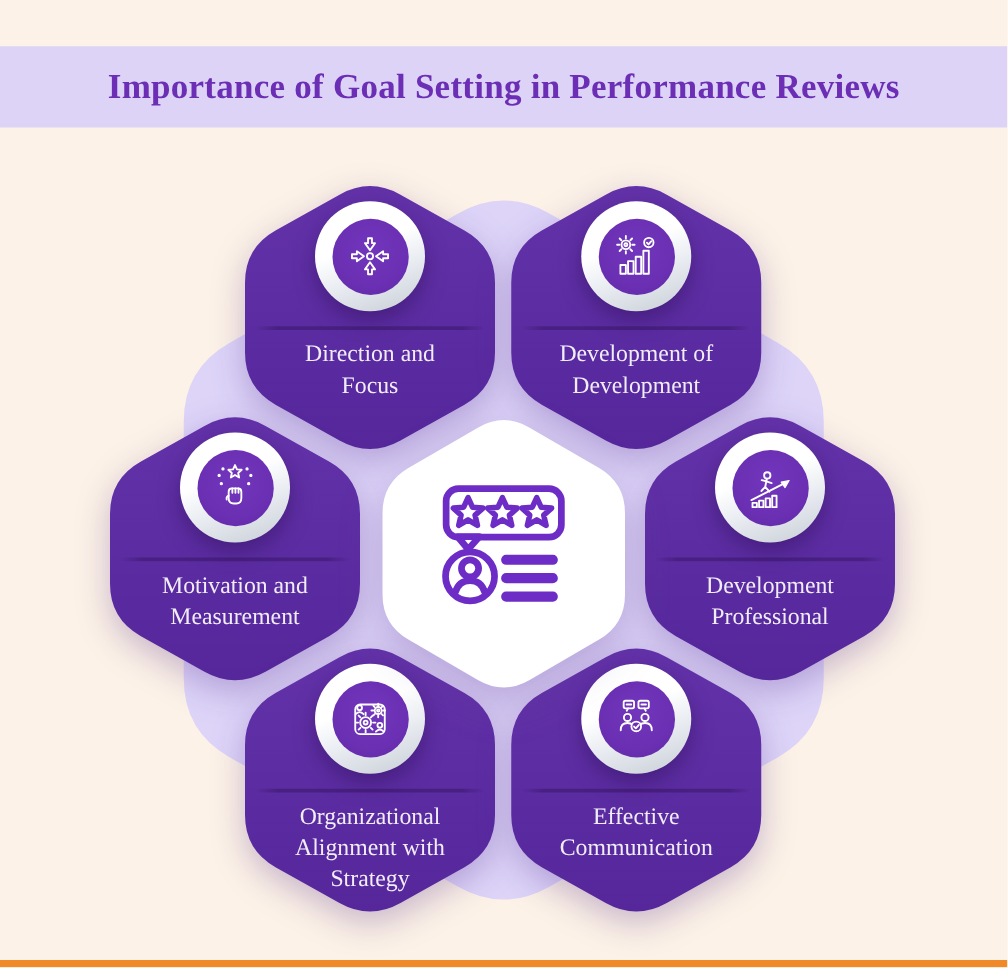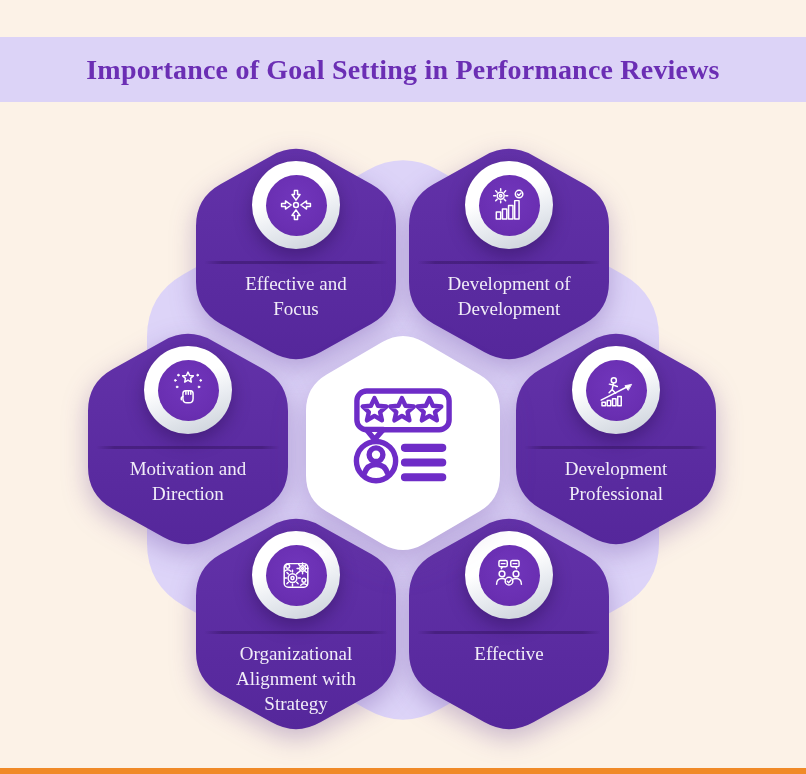--- a/index.html
+++ b/index.html
@@ -107,21 +107,21 @@
           <circle cx="24" cy="24" r="2.8"></circle>
           <path d="M22.2 7.5h3.6V12h2.8L24 18.5 19.4 12h2.8z"></path>
           <path d="M22.2 40.5h3.6V36h2.8L24 29.5 19.4 36h2.8z"></path>
           <path d="M7.5 22.2v3.6H12v2.8L18.5 24 12 19.4v2.8z"></path>
           <path d="M40.5 22.2v3.6H36v2.8L29.5 24 36 19.4v2.8z"></path>
         </svg>
       </div>
     </div>
     <div class="sep"></div>
     <div class="label">
-      <div>Effective and</div>
+      <div>Direction and</div>
       <div>Focus</div>
     </div>
   </div>
 
   <div class="hexwrap purple" style="left:409px;top:142px">
     <svg class="hexsvg" viewBox="0 0 200 224">
         <path class="purple-fill" d="M75.6 13.7 Q100 0 124.4 13.7 L175.6 42.3 Q200 56 200.0 84.0 L200.0 140.0 Q200 168 175.6 181.7 L124.4 210.3 Q100 224 75.6 210.3 L24.4 181.7 Q0 168 0.0 140.0 L0.0 84.0 Q0 56 24.4 42.3 Z"></path>
       </svg>
     <div class="badge">
       <div class="badge-inner">
@@ -161,21 +161,21 @@
           <circle class="fill" cx="11.5" cy="20.5" r="1"></circle>
           <circle class="fill" cx="35" cy="7" r="1"></circle>
           <circle class="fill" cx="38.5" cy="13" r="1"></circle>
           <circle class="fill" cx="36.5" cy="20.5" r="1"></circle>
         </svg>
       </div>
     </div>
     <div class="sep"></div>
     <div class="label">
       <div>Motivation and</div>
-      <div>Direction</div>
+      <div>Measurement</div>
     </div>
   </div>
 
   <div class="hexwrap purple" style="left:516px;top:327px">
     <svg class="hexsvg" viewBox="0 0 200 224">
         <path class="purple-fill" d="M75.6 13.7 Q100 0 124.4 13.7 L175.6 42.3 Q200 56 200.0 84.0 L200.0 140.0 Q200 168 175.6 181.7 L124.4 210.3 Q100 224 75.6 210.3 L24.4 181.7 Q0 168 0.0 140.0 L0.0 84.0 Q0 56 24.4 42.3 Z"></path>
       </svg>
     <div class="badge">
       <div class="badge-inner">
         <svg class="icon" viewBox="0 0 48 48">
@@ -242,20 +242,21 @@
           <circle cx="32" cy="22.8" r="3.3"></circle>
           <path d="M25.8 34.5q0-6.6 6.2-6.6t6.2 6.6"></path>
           <circle class="pfill" cx="24" cy="31" r="4.4"></circle>
           <path d="m22 31.1 1.6 1.7 2.8-3.1"></path>
         </svg>
       </div>
     </div>
     <div class="sep"></div>
     <div class="label">
       <div>Effective</div>
+      <div>Communication</div>
     </div>
   </div>
 
   <div class="hexwrap centerhex">
     <svg class="hexsvg" viewBox="0 0 194 226">
         <path class="white-fill" d="M76.3 12.1 Q97 0 117.7 12.1 L173.3 44.4 Q194 56.5 194.0 80.5 L194.0 145.5 Q194 169.5 173.3 181.6 L117.7 213.9 Q97 226 76.3 213.9 L20.7 181.6 Q0 169.5 0.0 145.5 L0.0 80.5 Q0 56.5 20.7 44.4 Z"></path>
       </svg>
     <svg class="center-icon" viewBox="0 0 104 104">
       <rect x="5" y="3" width="94" height="39.5" rx="10"></rect>
       <path class="tailfill" d="M14.5 42.2h17.5L23 52.5z"></path>

